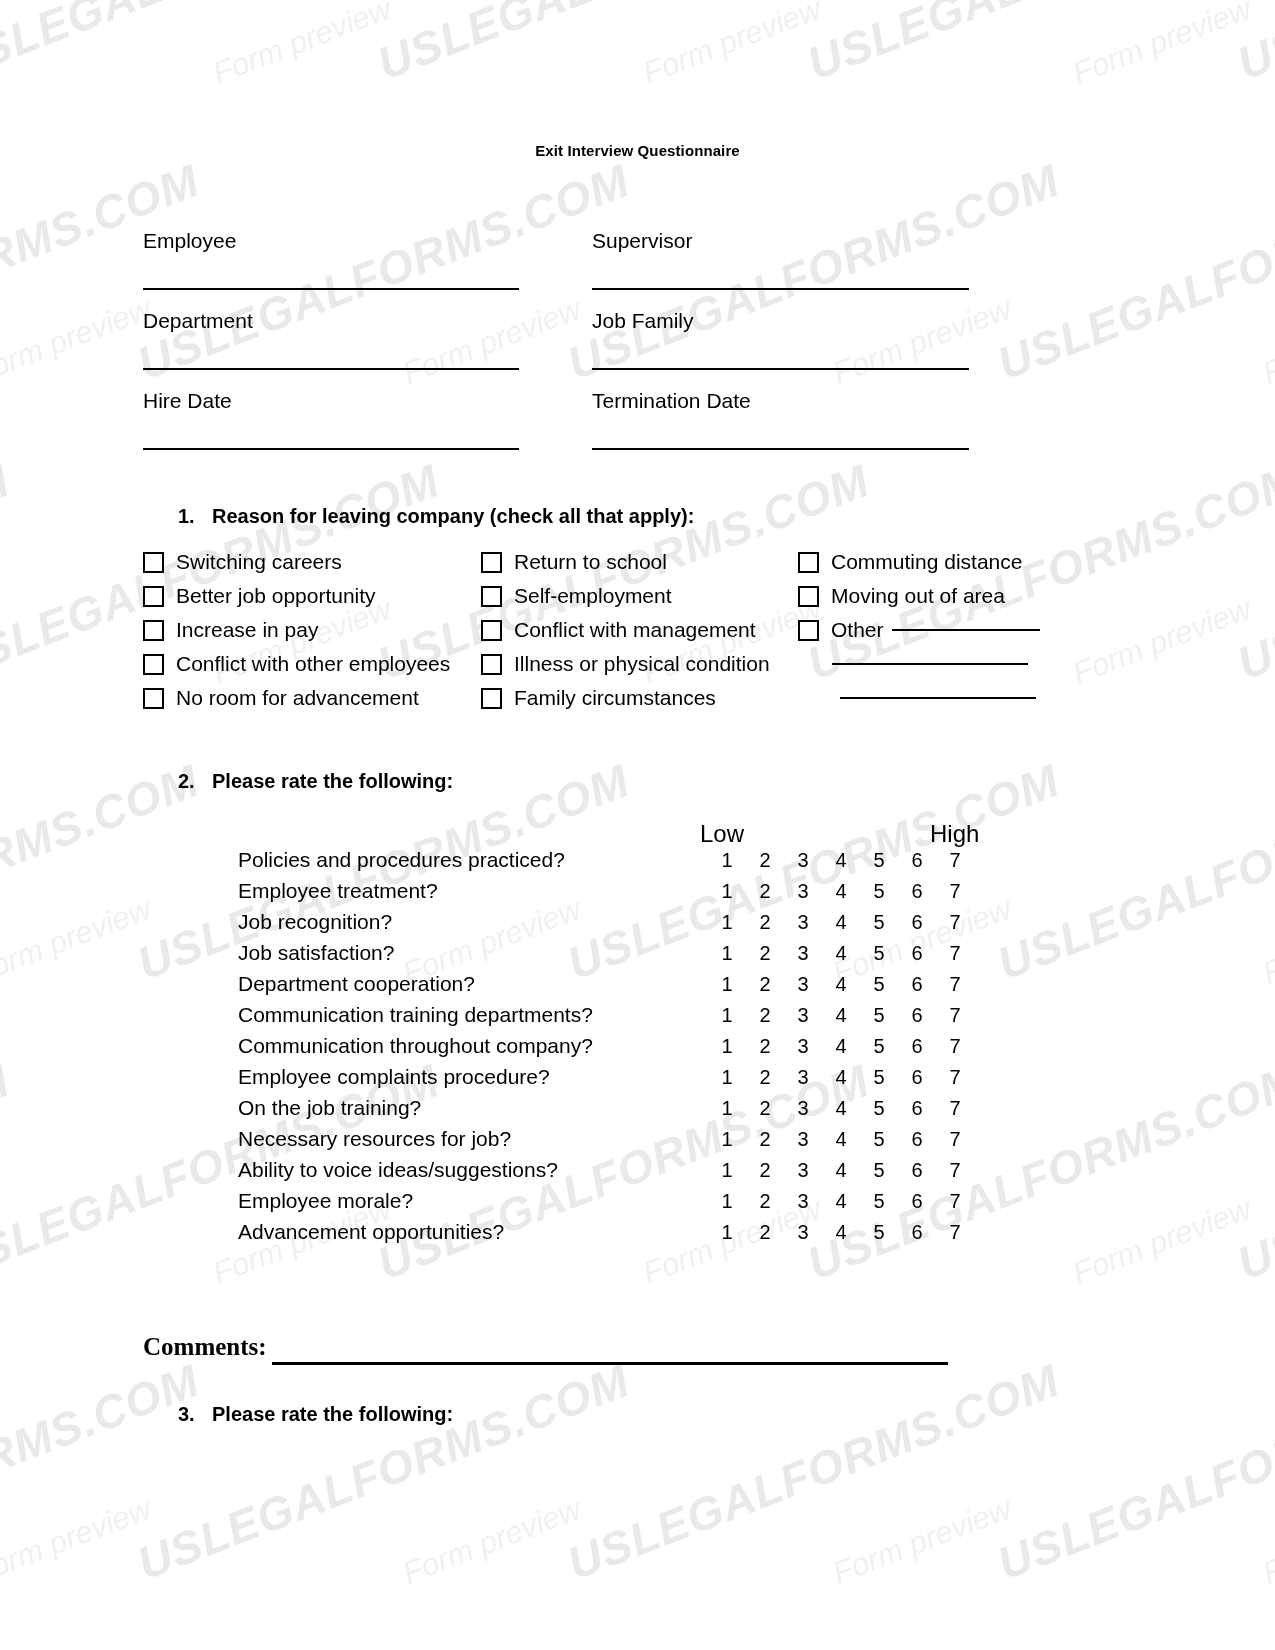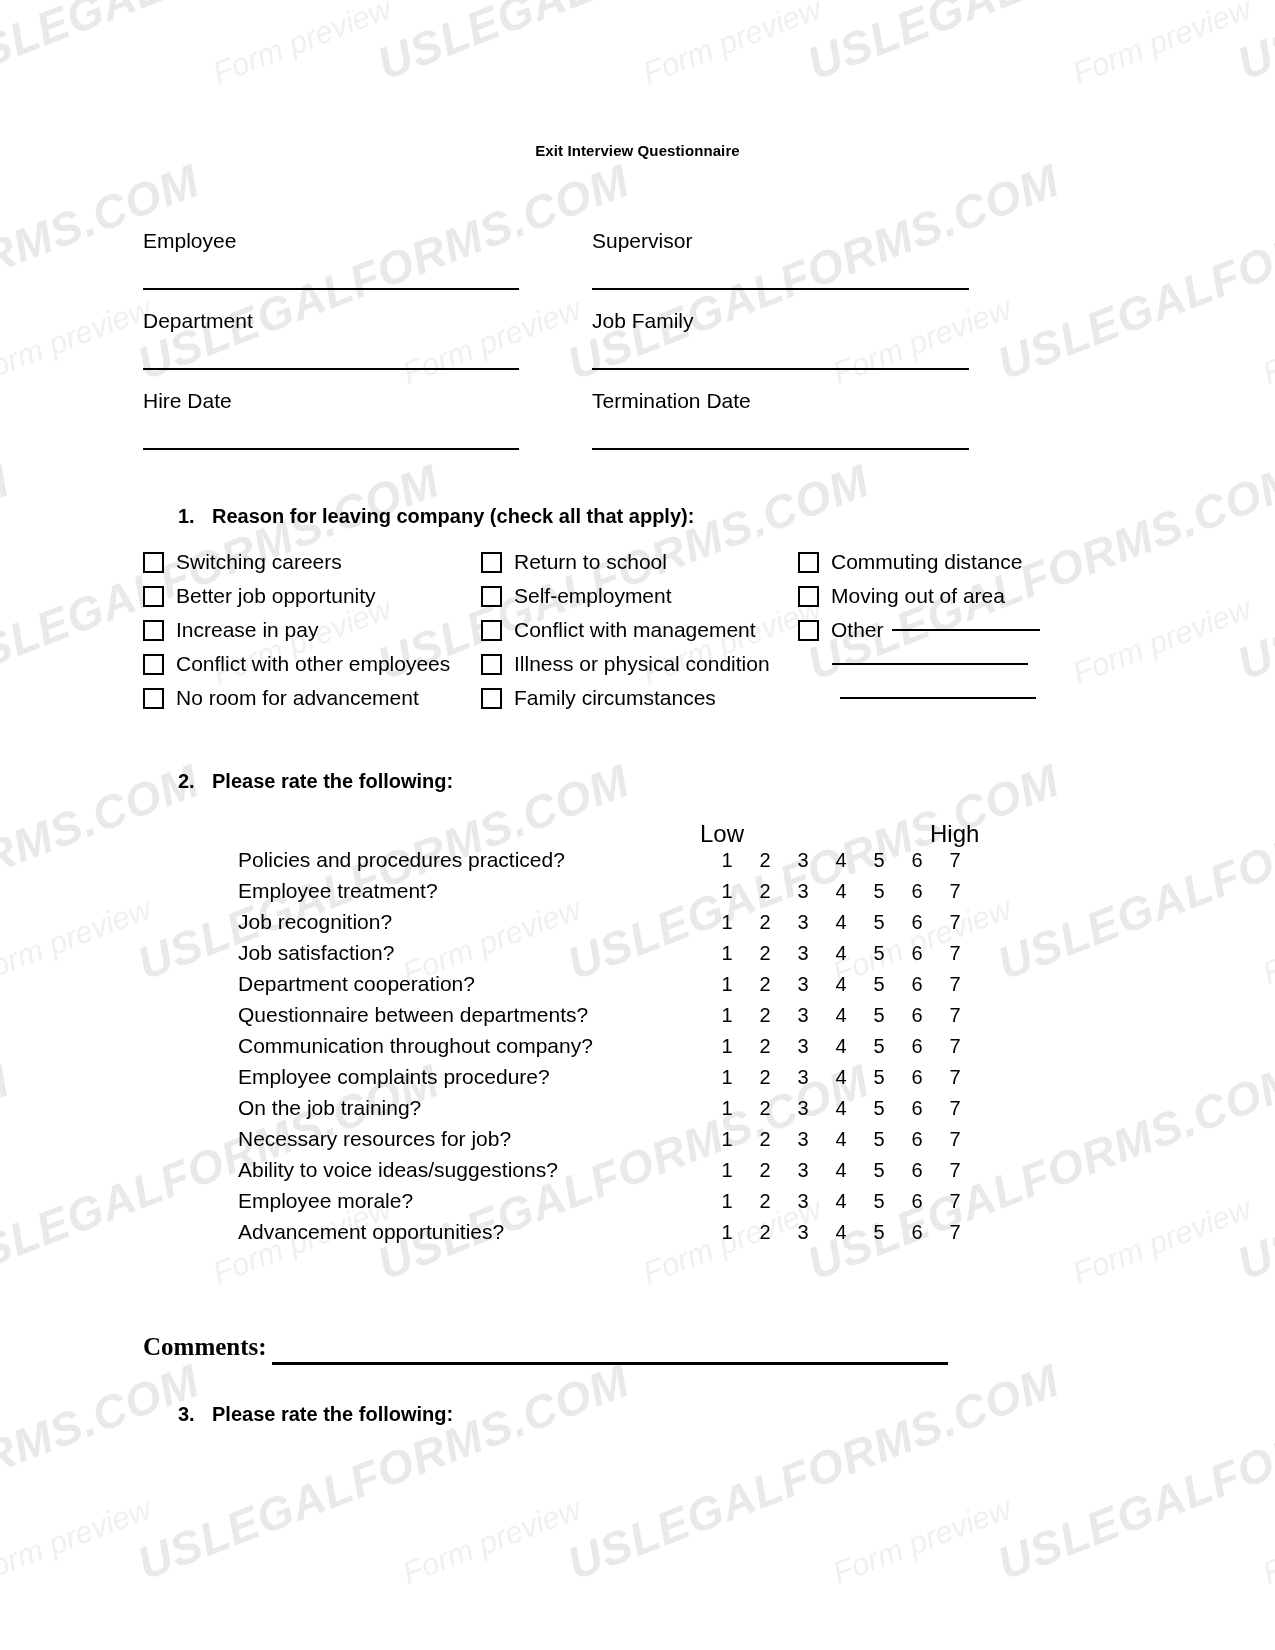--- a/index.html
+++ b/index.html
@@ -341,21 +341,21 @@
             <td class="q-cell rate-q">Department cooperation?</td>
             <td class="n-cell rate-num">1</td>
             <td class="n-cell rate-num">2</td>
             <td class="n-cell rate-num">3</td>
             <td class="n-cell rate-num">4</td>
             <td class="n-cell rate-num">5</td>
             <td class="n-cell rate-num">6</td>
             <td class="n-cell rate-num">7</td>
           </tr>
           <tr>
-            <td class="q-cell rate-q">Questionnaire between departments?</td>
+            <td class="q-cell rate-q">Communication training departments?</td>
             <td class="n-cell rate-num">1</td>
             <td class="n-cell rate-num">2</td>
             <td class="n-cell rate-num">3</td>
             <td class="n-cell rate-num">4</td>
             <td class="n-cell rate-num">5</td>
             <td class="n-cell rate-num">6</td>
             <td class="n-cell rate-num">7</td>
           </tr>
           <tr>
             <td class="q-cell rate-q">Communication throughout company?</td>

